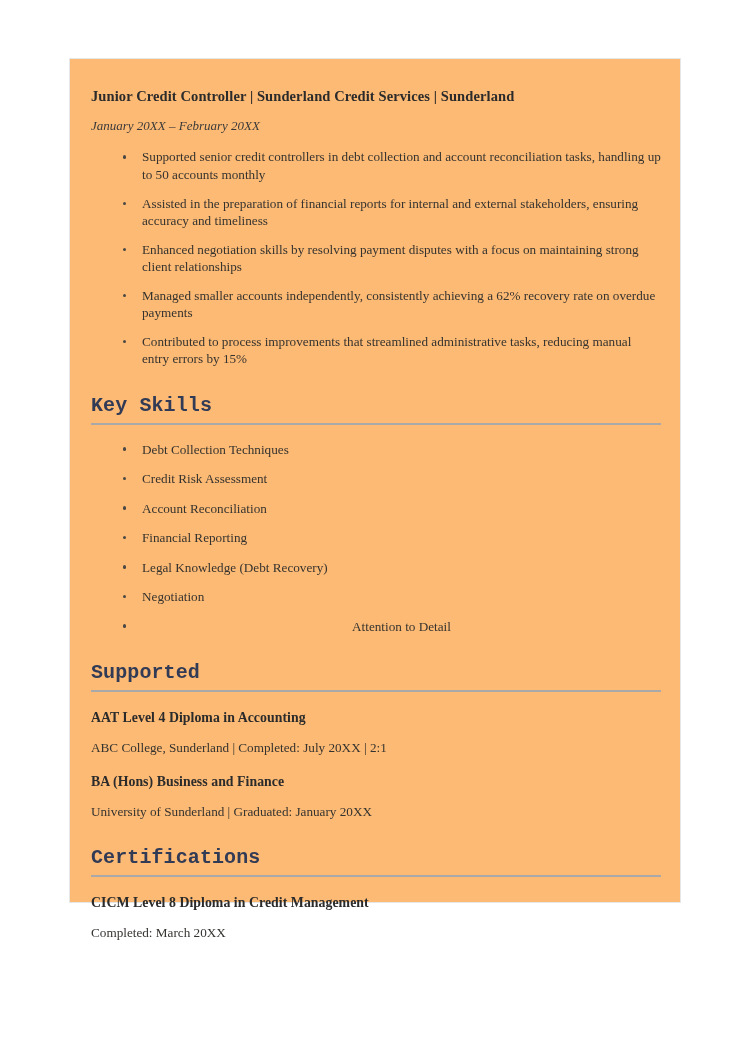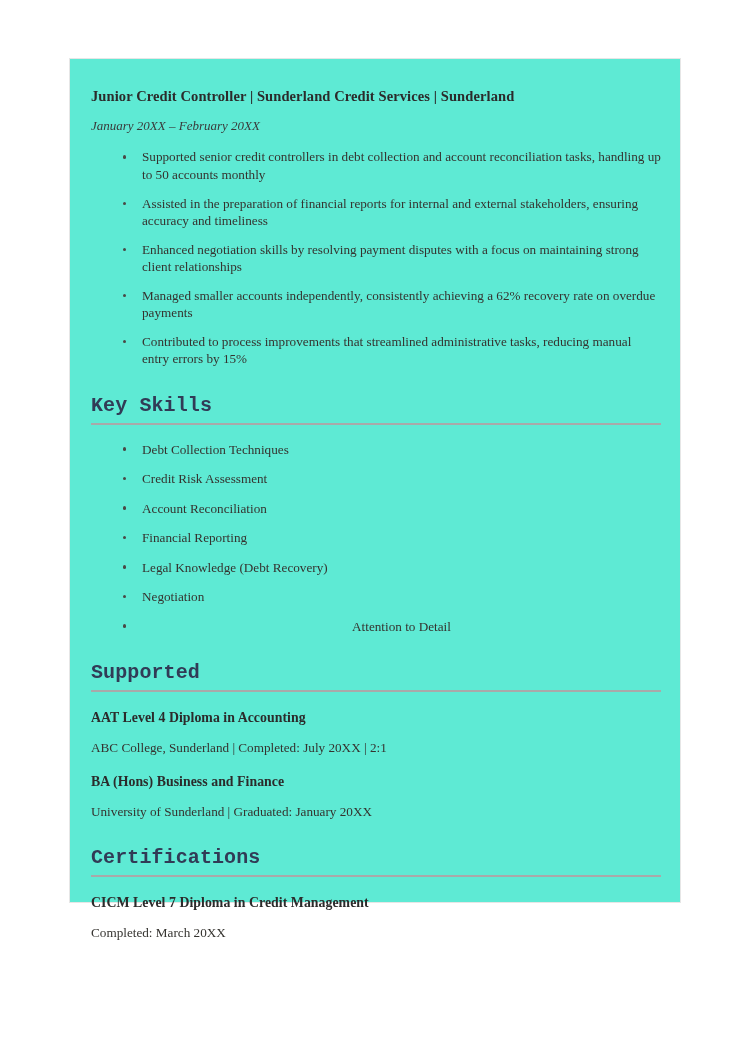--- a/index.html
+++ b/index.html
@@ -16,21 +16,21 @@
     position: relative;
     overflow: hidden;
   }
 
   .page {
     position: absolute;
     left: 69px;
     top: 58px;
     width: 612px;
     height: 845px;
-    background: #5eead4;
+    background: #fdba74;
     border: 1px solid #e6e6e6;
     box-sizing: border-box;
     padding: 28px 21px 0 21px;
   }
 
   .inner {
     width: 570px;
   }
 
   
@@ -194,19 +194,19 @@
         <div class="entry-title">BA (Hons) Business and Finance</div>
         <div class="entry-detail">University of Sunderland | Graduated: January 20XX</div>
       </div>
     </div>
 
     <div class="section">
       <h1 class="section-heading">Certifications</h1>
       <div class="section-rule"></div>
 
       <div class="entry">
-        <div class="entry-title">CICM Level 7 Diploma in Credit Management</div>
+        <div class="entry-title">CICM Level 8 Diploma in Credit Management</div>
         <div class="entry-detail">Completed: March 20XX</div>
       </div>
     </div>
 
   </div>
 </div>
 
 </body></html>

